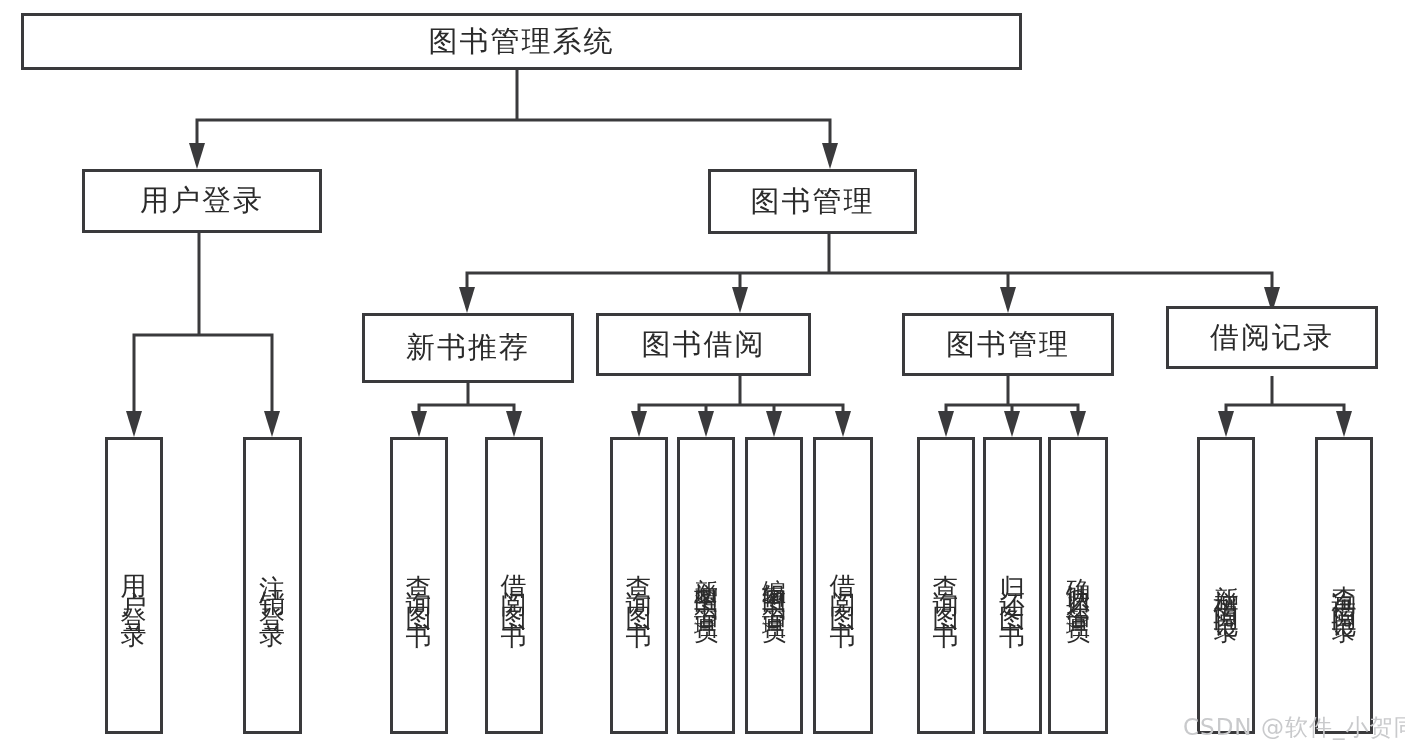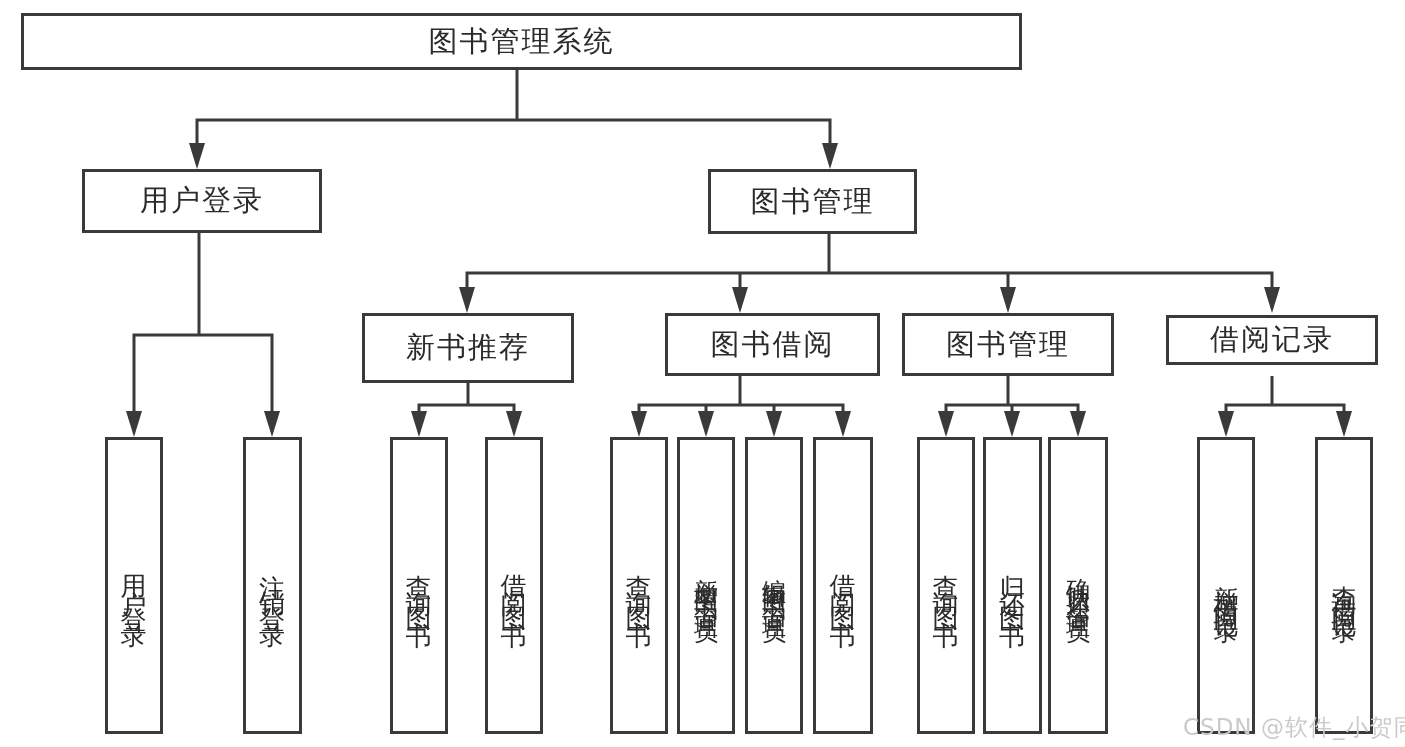--- a/index.html
+++ b/index.html
@@ -113,27 +113,27 @@
   <div class="box h" style="left:82px;top:169px;width:240px;height:64px">
     <span class="lbl">用户登录</span>
   </div>
   <div class="box h" style="left:708px;top:169px;width:209px;height:65px">
     <span class="lbl">图书管理</span>
   </div>
 
   <div class="box h" style="left:362px;top:313px;width:212px;height:70px">
     <span class="lbl">新书推荐</span>
   </div>
-  <div class="box h" style="left:665px;top:313px;width:215px;height:63px">
+  <div class="box h" style="left:596px;top:313px;width:215px;height:63px">
     <span class="lbl">图书借阅</span>
   </div>
   <div class="box h" style="left:902px;top:313px;width:212px;height:63px">
     <span class="lbl">图书管理</span>
   </div>
-  <div class="box h" style="left:1166px;top:315px;width:212px;height:50px">
+  <div class="box h" style="left:1166px;top:306px;width:212px;height:63px">
     <span class="lbl">借阅记录</span>
   </div>
 
   <div class="box v" style="left:105px;top:437px;width:58px;height:297px">
     <span class="lbl v4">用户登录</span>
   </div>
   <div class="box v" style="left:243px;top:437px;width:59px;height:297px">
     <span class="lbl v4">注销登录</span>
   </div>
 

